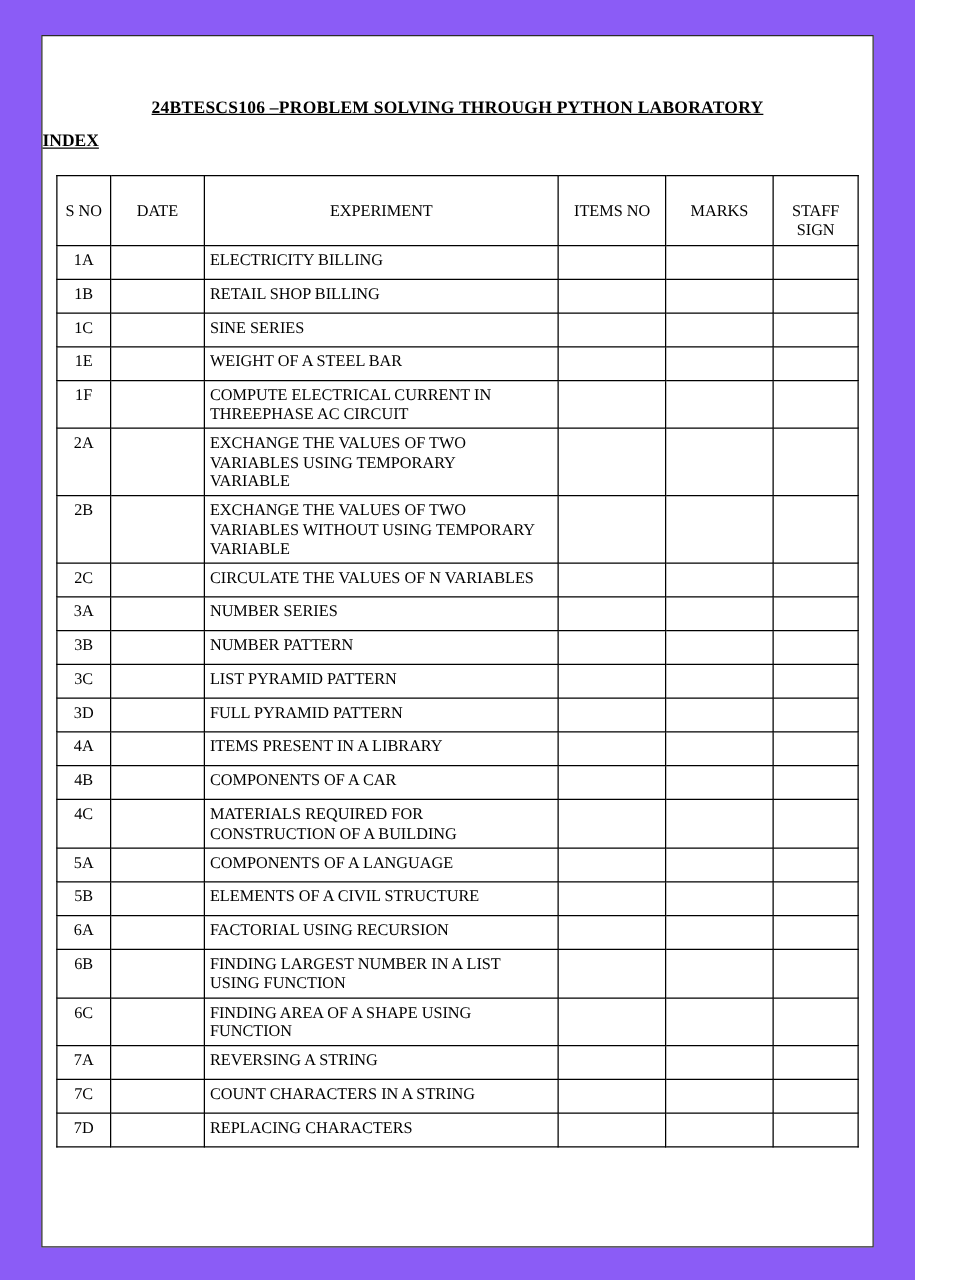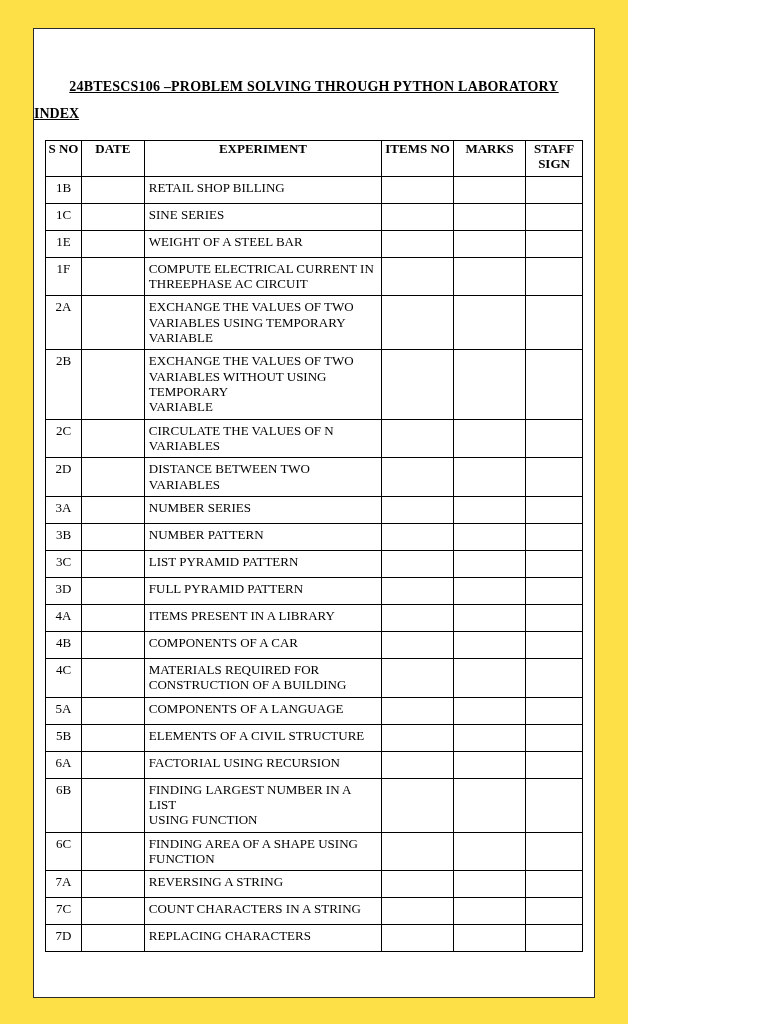--- a/index.html
+++ b/index.html
@@ -3,23 +3,23 @@
 <meta charset="utf-8">
 <style>
   * { margin: 0; padding: 0; box-sizing: border-box; }
   html, body {
     background: #ffffff;
     font-family: "Liberation Serif", serif;
     color: #000000;
   }
   .page {
     position: relative;
-    width: 628px;
+    width: 732px;
     height: 1024px;
-    background: #fde047;
+    background: #8b5cf6;
     overflow: hidden;
   }
   .page-border {
     position: absolute;
     left: 33px;
     top: 28px;
     right: 33px;
     bottom: 26px;
     border: 1px solid #2b2b2b;
     background: #ffffff;
@@ -46,23 +46,23 @@
     table-layout: fixed;
     font-size: 13px;
   }
   table.index-table th,
   table.index-table td {
     border: 1px solid #000000;
     vertical-align: top;
     line-height: 1.18;
   }
   table.index-table th {
-    font-weight: bold;
+    font-weight: normal;
     vertical-align: top;
-    padding: 0 2px 4px 2px;
+    padding: 20px 2px 4px 2px;
     font-size: 13px;
   }
   table.index-table td {
     padding: 3px 4px 4px 4px;
     height: 27px;
   }
   col.col-sno   { width: 6.7%; }
   col.col-date  { width: 11.7%; }
   col.col-exp   { width: 44.2%; }
   col.col-page  { width: 13.4%; }
@@ -97,20 +97,28 @@
         <tr>
           <th>S NO</th>
           <th>DATE</th>
           <th>EXPERIMENT</th>
           <th>ITEMS NO</th>
           <th>MARKS</th>
           <th>STAFF SIGN</th>
         </tr>
       </thead>
       <tbody>
+  <tr>
+    <td class="cell-sno">1A</td>
+    <td class="cell-date"></td>
+    <td class="cell-experiment">ELECTRICITY BILLING</td>
+    <td class="cell-page-no"></td>
+    <td class="cell-marks"></td>
+    <td class="cell-staff-sign"></td>
+  </tr>
 
   <tr>
     <td class="cell-sno">1B</td>
     <td class="cell-date"></td>
     <td class="cell-experiment">RETAIL SHOP BILLING</td>
     <td class="cell-page-no"></td>
     <td class="cell-marks"></td>
     <td class="cell-staff-sign"></td>
   </tr>
 
@@ -167,28 +175,20 @@
 
   <tr>
     <td class="cell-sno">2C</td>
     <td class="cell-date"></td>
     <td class="cell-experiment">CIRCULATE THE VALUES OF N VARIABLES</td>
     <td class="cell-page-no"></td>
     <td class="cell-marks"></td>
     <td class="cell-staff-sign"></td>
   </tr>
 
-  <tr>
-    <td class="cell-sno">2D</td>
-    <td class="cell-date"></td>
-    <td class="cell-experiment">DISTANCE BETWEEN TWO VARIABLES</td>
-    <td class="cell-page-no"></td>
-    <td class="cell-marks"></td>
-    <td class="cell-staff-sign"></td>
-  </tr>
 
   <tr>
     <td class="cell-sno">3A</td>
     <td class="cell-date"></td>
     <td class="cell-experiment">NUMBER SERIES</td>
     <td class="cell-page-no"></td>
     <td class="cell-marks"></td>
     <td class="cell-staff-sign"></td>
   </tr>
 

